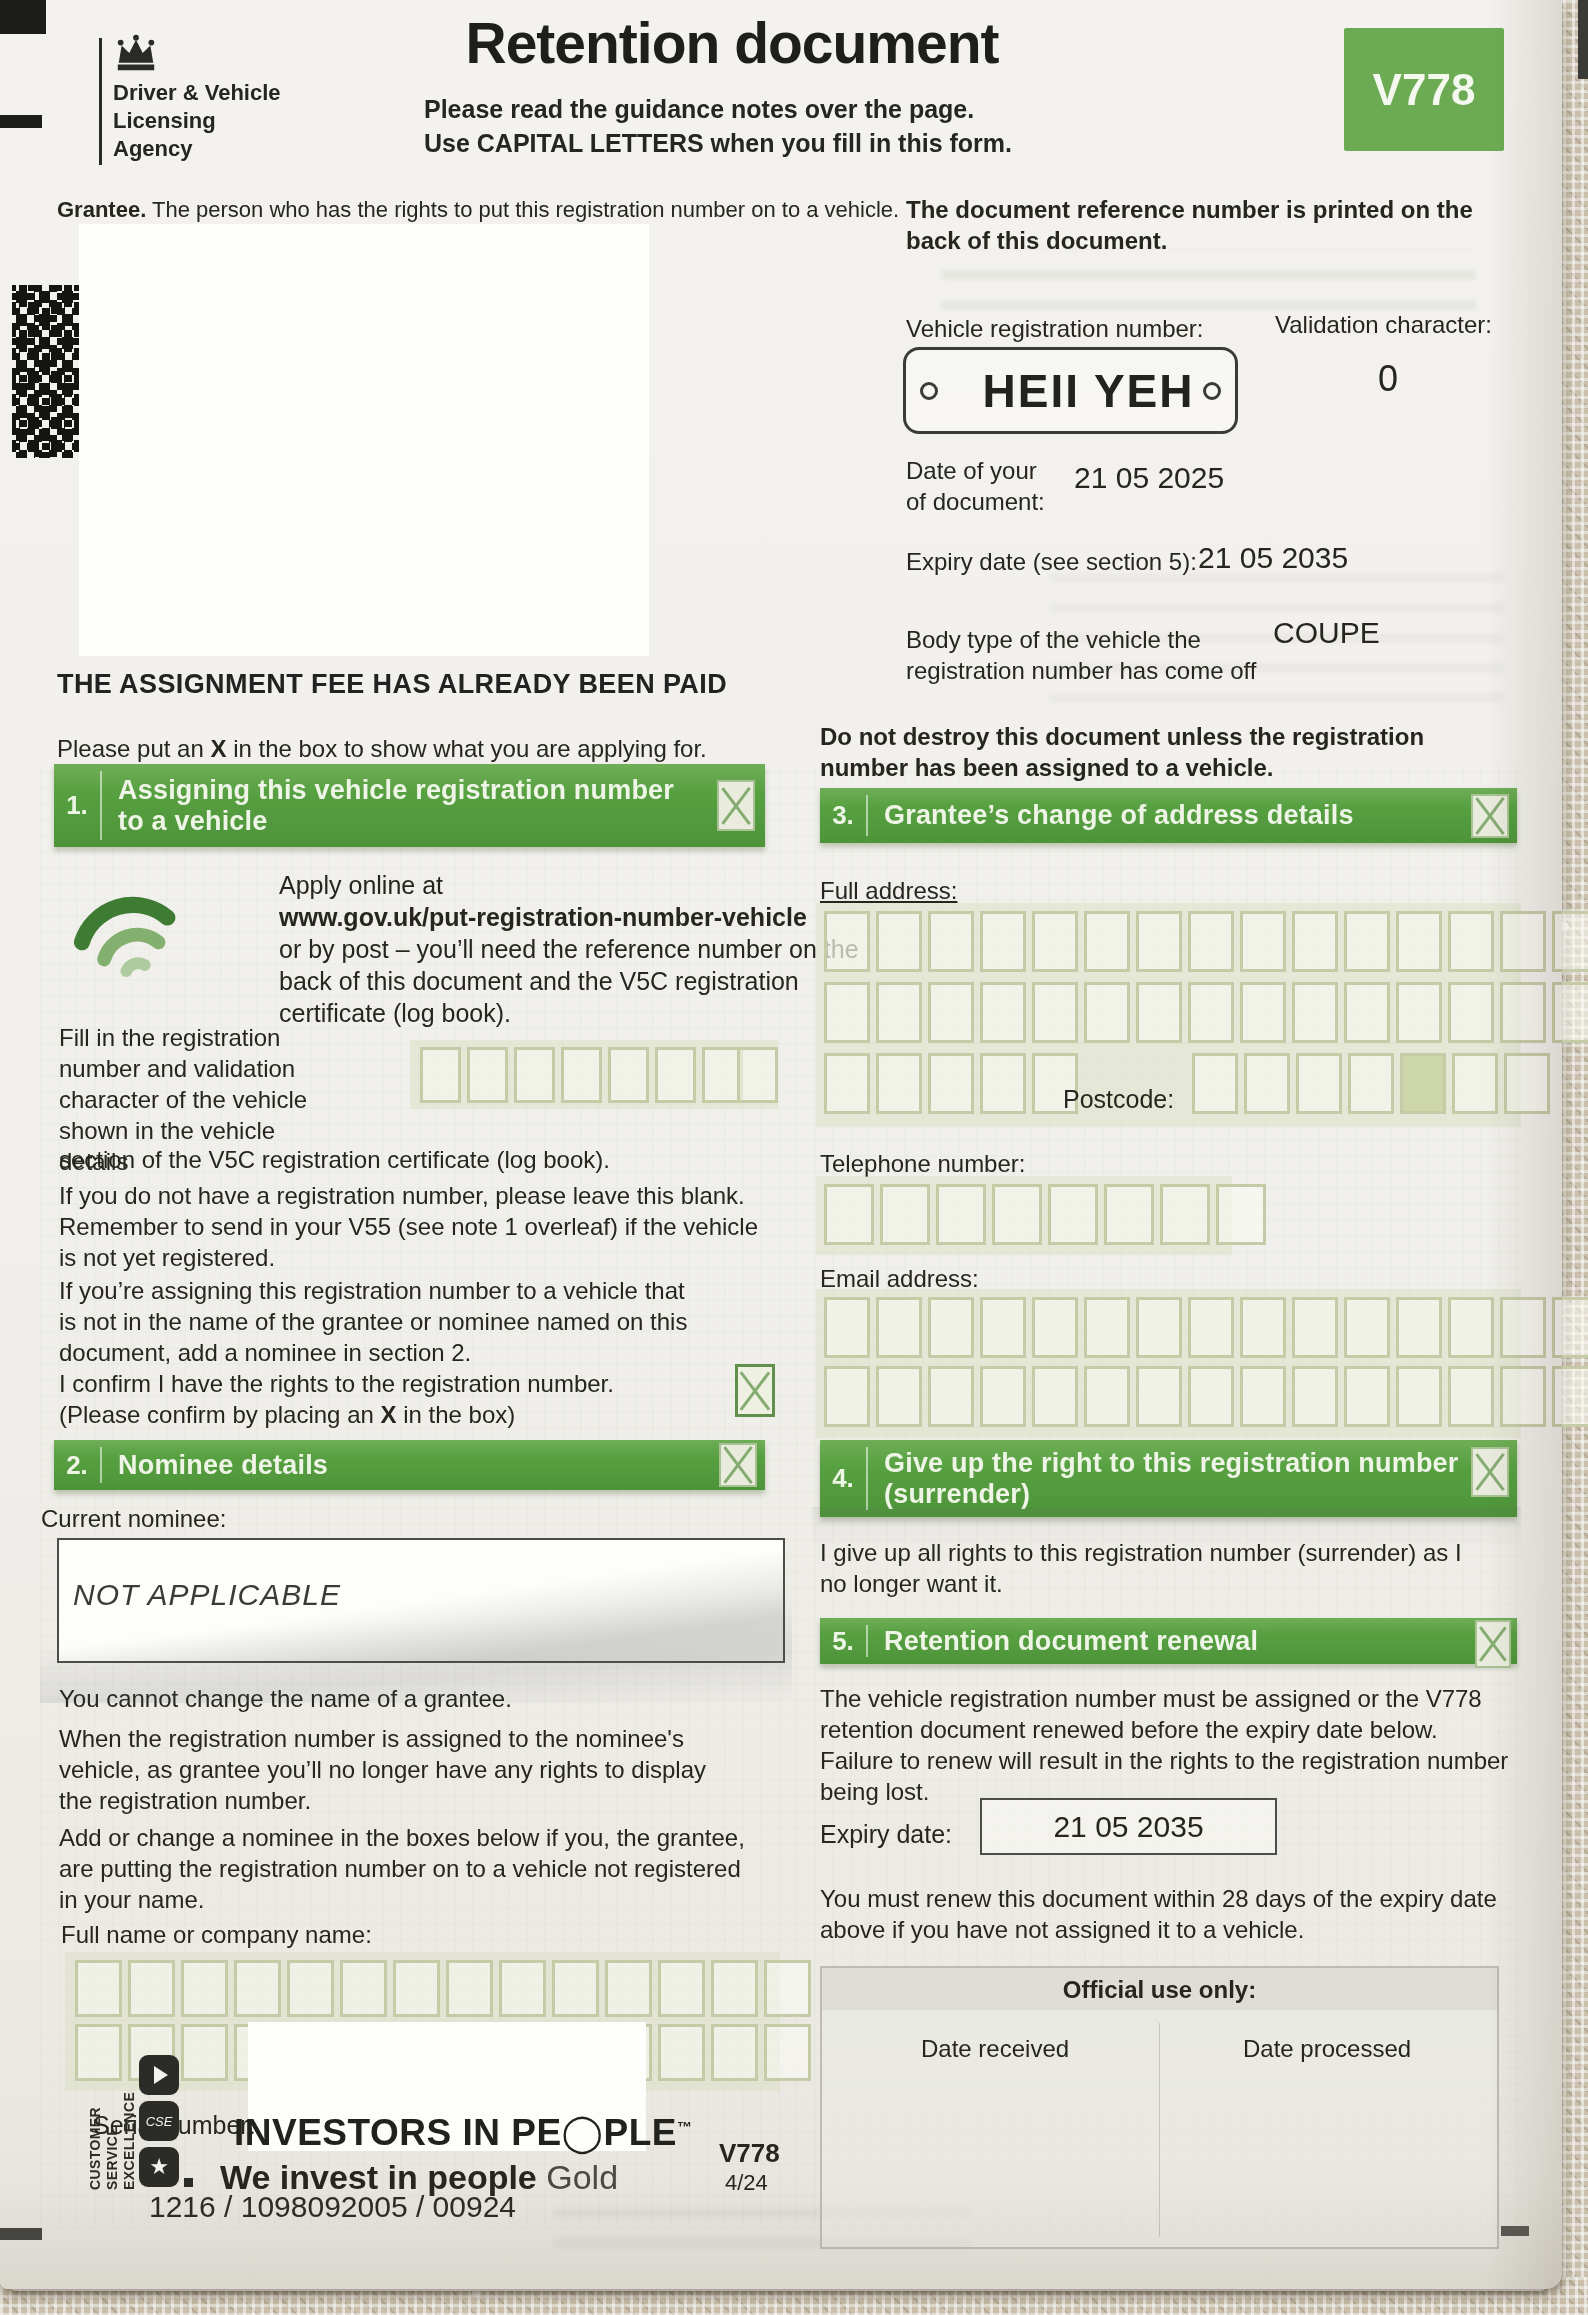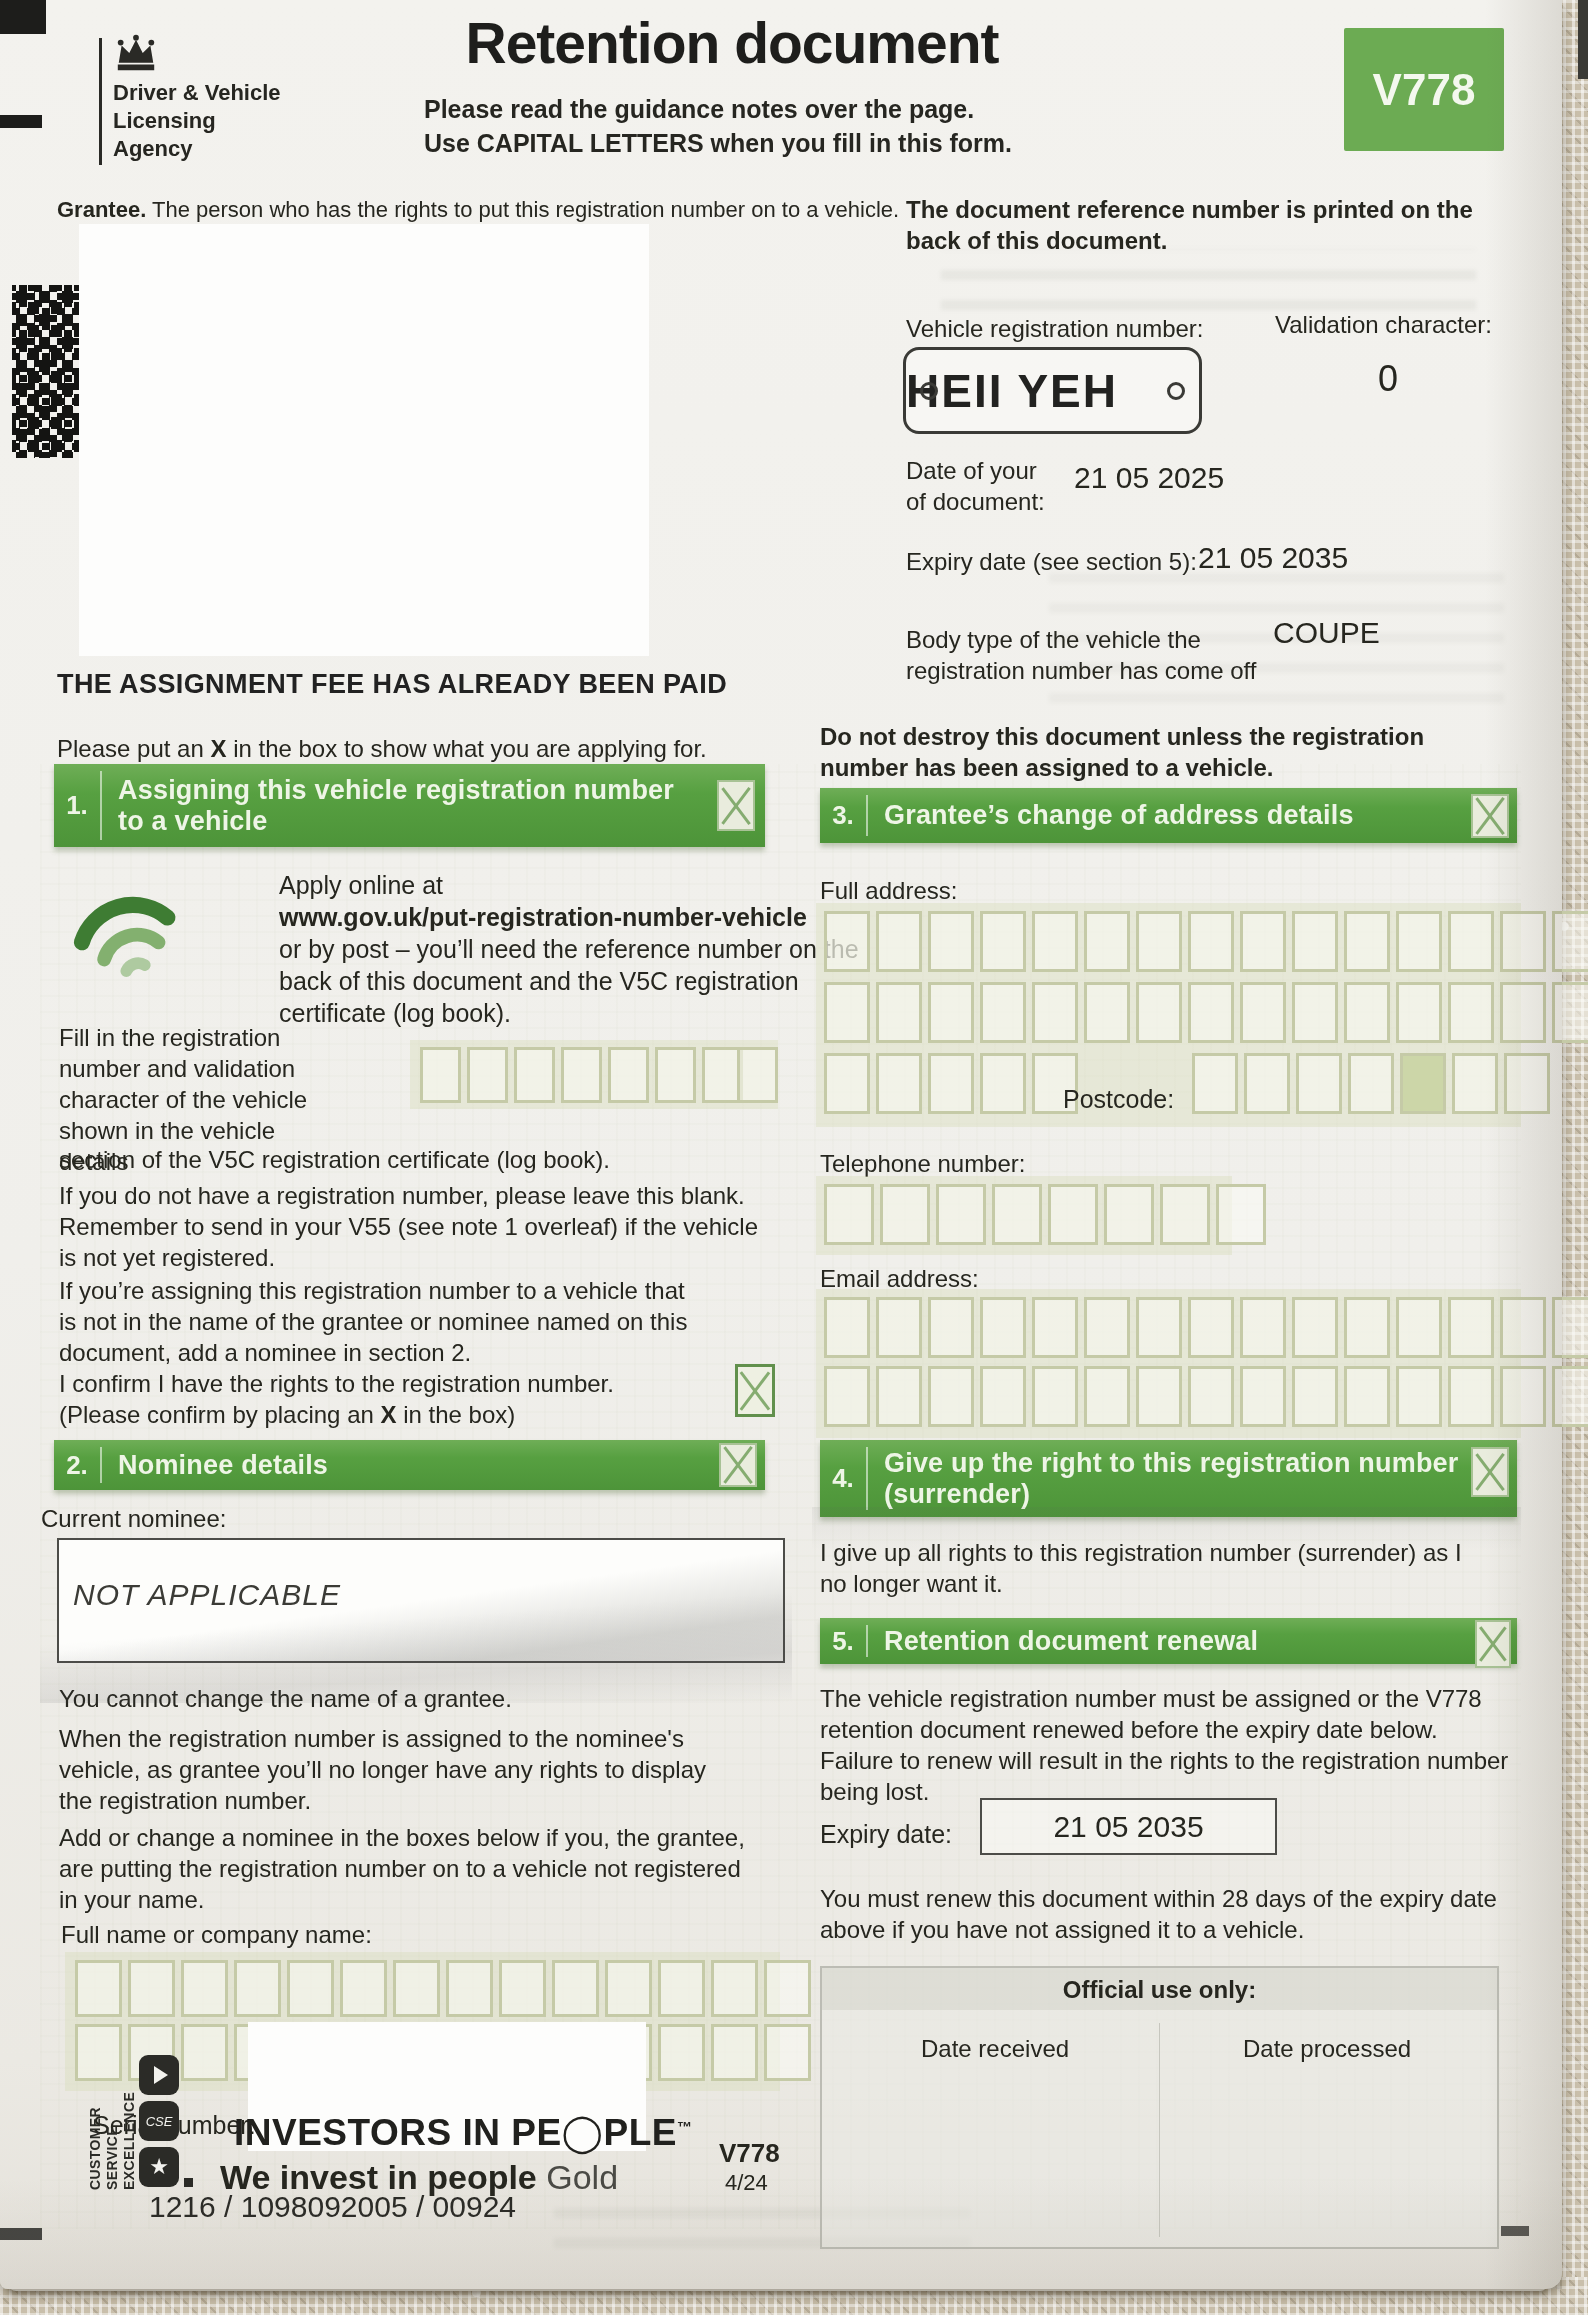--- a/index.html
+++ b/index.html
@@ -49,22 +49,22 @@
   .cellrow{position:absolute;display:flex;gap:6px;}
   .cell{border:3px solid #c5caa7;background:rgba(252,252,246,.55);}
   .cellrow.r56 .cell{width:35px;height:50px;}
   .cellrow.r62 .cell{width:40px;height:55px;}
   .cellrow.r58 .cell{width:41px;height:51px;}
   .cellrow.tel .cell{width:44px;height:55px;}
   .cell.hl{background:#ccd6a8;}
   .gridband{position:absolute;background:rgba(214,219,186,.4);}
   
   #plate{position:absolute;left:903px;top:347px;width:293px;height:81px;
-     border:3px solid #3a3a36;border-radius:16px;display:flex;align-items:center;
-     background:rgba(250,250,246,.6);}
+     border:3px solid #3a3a36;border-radius:16px;display:flex;align-items:center;justify-content:center;
+     background:rgba(250,250,246,.6);padding-left:36px;}
   #plate .rivet{position:absolute;top:50%;width:12px;height:12px;border:3px solid #3a3a36;border-radius:50%;
      transform:translateY(-50%);}
   
   .sq{width:40px;height:40px;background:#2b2b27;border-radius:9px;margin-bottom:6px;position:relative;
      display:flex;align-items:center;justify-content:center;color:#f2f2ee;}
   .sq .tri{width:0;height:0;border-left:14px solid #f2f2ee;border-top:9px solid transparent;border-bottom:9px solid transparent;margin-left:4px;}
   .nom-box{position:absolute;left:57px;top:1538px;width:724px;height:121px;border:2px solid #4c4c48;
      background:linear-gradient(172deg,#fdfdfb 50%,#dadad6 80%,#e5e4e0 100%);}
   .white-redact{position:absolute;background:#fdfdfc;}
   .official{position:absolute;left:820px;top:1966px;width:675px;height:279px;
@@ -279,21 +279,21 @@
     <div class="white-redact" style="left:248px;top:2022px;width:398px;height:129px;"></div>
     <div class="abs t25" style="left:93px;top:2109px;">Serial number:</div>
 
     <div class="abs bar" style="left:820px;top:788px;width:697px;height:55px;">
       <div class="num">3.</div>
       <div class="rule"></div>
       <div class="bt">Grantee’s change of address details</div>
     </div>
     <div class="xbox" style="left:1471px;top:794px;width:38px;height:44px;"></div>
 
-    <div class="abs t24" style="left:820px;top:875px;">Full address:</div>
+    <div class="abs t24" style="left:820px;top:875px;text-decoration:underline;">Full address:</div>
     <div class="gridband" style="left:816px;top:903px;width:705px;height:224px;"></div>
     <div class="cellrow r62" style="left:824px;top:911px;">
         <div class="cell"></div>
         <div class="cell"></div>
         <div class="cell"></div>
         <div class="cell"></div>
         <div class="cell"></div>
         <div class="cell"></div>
         <div class="cell"></div>
         <div class="cell"></div>

